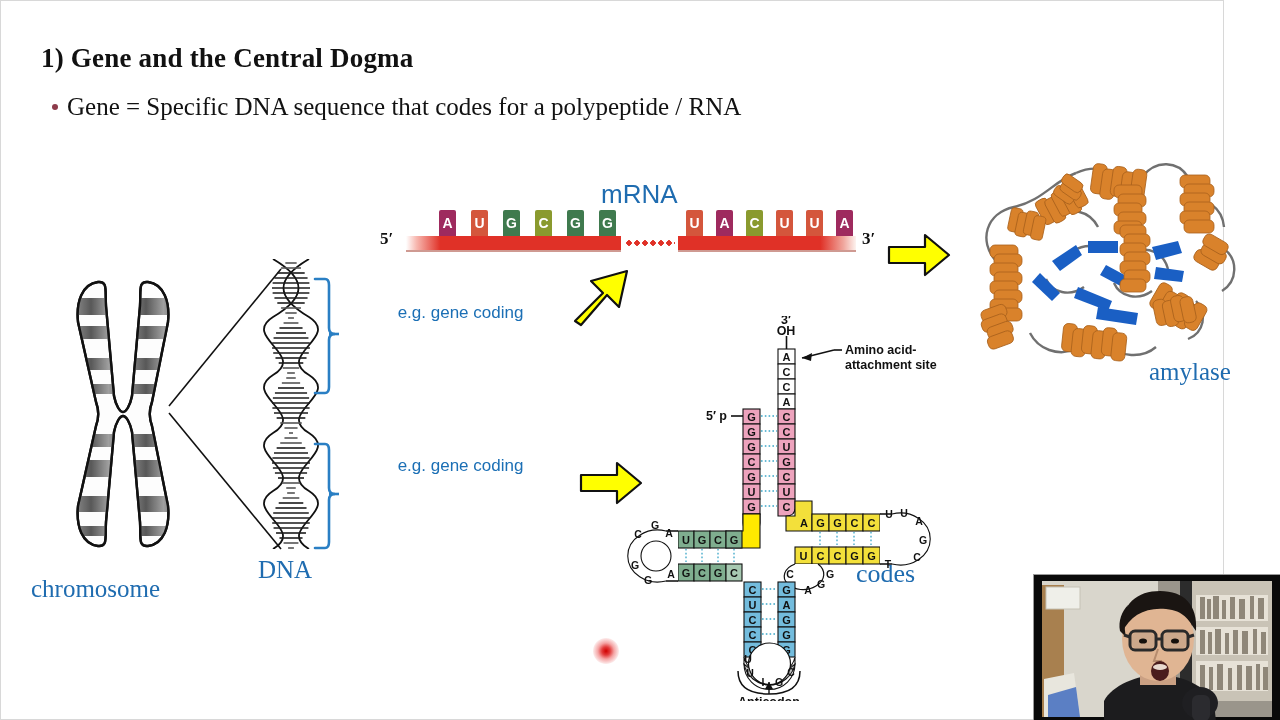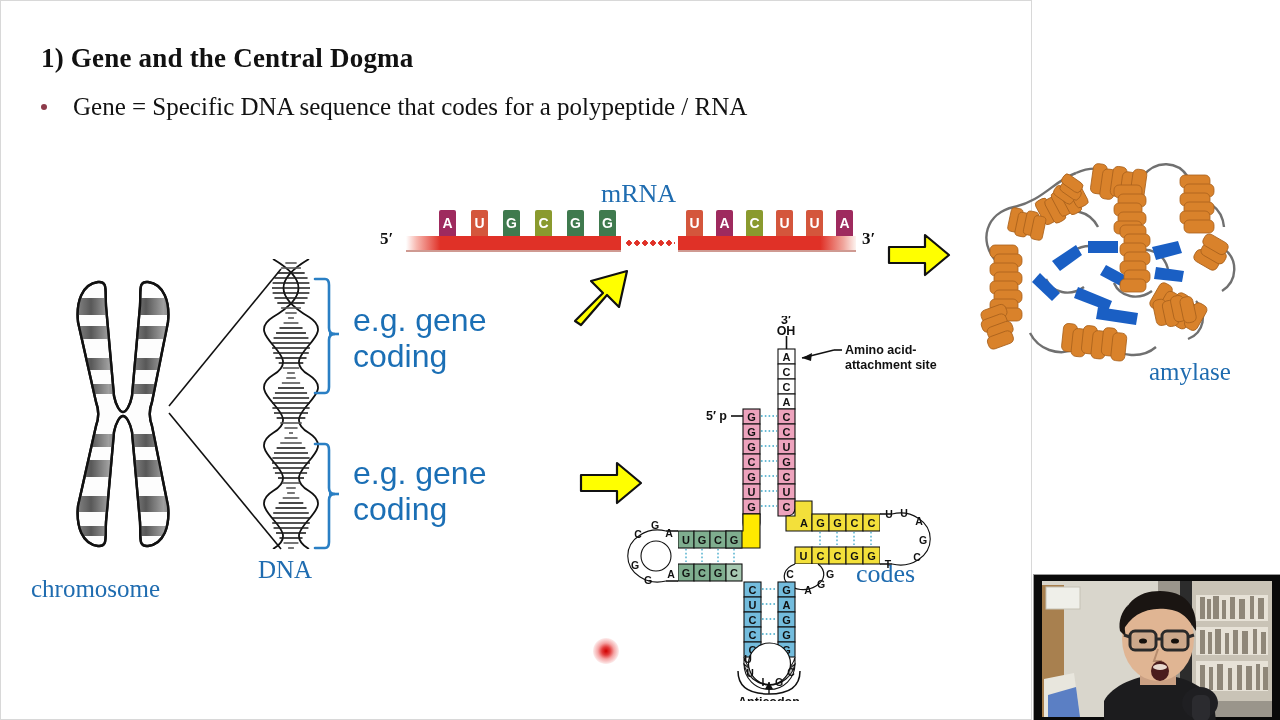--- a/index.html
+++ b/index.html
@@ -1,37 +1,37 @@
 <!DOCTYPE html>
 <html><head>
 <meta charset="utf-8">
 <style>
   html,body{margin:0;padding:0;background:#ffffff;}
   body{width:1280px;height:720px;position:relative;overflow:hidden;
        font-family:"Liberation Serif",serif;background:#fff;}
 
   
-  #slide{position:absolute;left:0;top:0;width:1032px;height:720px;background:#fff;
+  #slide{position:absolute;left:0;top:0;width:1224px;height:720px;background:#fff;
          border:1px solid #d8d8d8;box-sizing:border-box;}
 
   
   #title{position:absolute;left:40px;top:42px;font-size:27px;font-weight:bold;
          color:#111;letter-spacing:.2px;font-family:"Liberation Serif",serif;}
-  #bullet-row{position:absolute;left:40px;top:92px;display:flex;align-items:baseline;gap:26px;}
+  #bullet-row{position:absolute;left:51px;top:92px;display:flex;align-items:baseline;gap:9px;}
   #bullet-dot{width:6px;height:6px;border-radius:50%;background:#8d3b4a;position:relative;top:-5px;flex:none;}
   #bullet-text{font-size:25px;color:#121212;font-family:"Liberation Serif",serif;white-space:nowrap;}
 
   
   .blue-note{position:absolute;color:#1b6fb5;font-family:"Liberation Sans",sans-serif;
-             font-size:32px;line-height:1.12;text-align:left;}
+             font-size:17px;line-height:1.12;text-align:center;}
   .blue-label{position:absolute;color:#1f6cb0;font-family:"Liberation Serif",serif;font-size:25px;}
 
   
   #mrna-group{position:absolute;left:395px;top:180px;width:470px;height:80px;}
-  #mrna-title{position:absolute;left:205px;top:-2px;color:#1f6cb0;font-family:Liberation Serif, serif;font-size:26px;}
+  #mrna-title{position:absolute;left:205px;top:-2px;color:#1f6cb0;font-family:Liberation Sans, sans-serif;font-size:26px;}
   #mrna-strand{position:absolute;left:0;top:55px;width:470px;height:16px;}
   .mrna-bar{position:absolute;top:0;height:14px;background:#e03127;}
   .mrna-bar.left{left:10px;width:215px;
      background:linear-gradient(to right,#ffffff 0%,#f7b6ae 5%,#e03127 16%,#e03127 100%);}
   .mrna-bar.right{left:282px;width:178px;
      background:linear-gradient(to right,#e03127 0%,#e03127 80%,#f0a79e 93%,#fdf3ef 100%);}
   .mrna-baseline{position:absolute;top:14px;height:2px;background:#cf9a92;}
   .mrna-dots{position:absolute;left:229px;top:3px;width:50px;height:8px;
      background-image:radial-gradient(circle,#e03127 45%,transparent 46%);
      background-size:8px 8px;background-repeat:repeat-x;}

